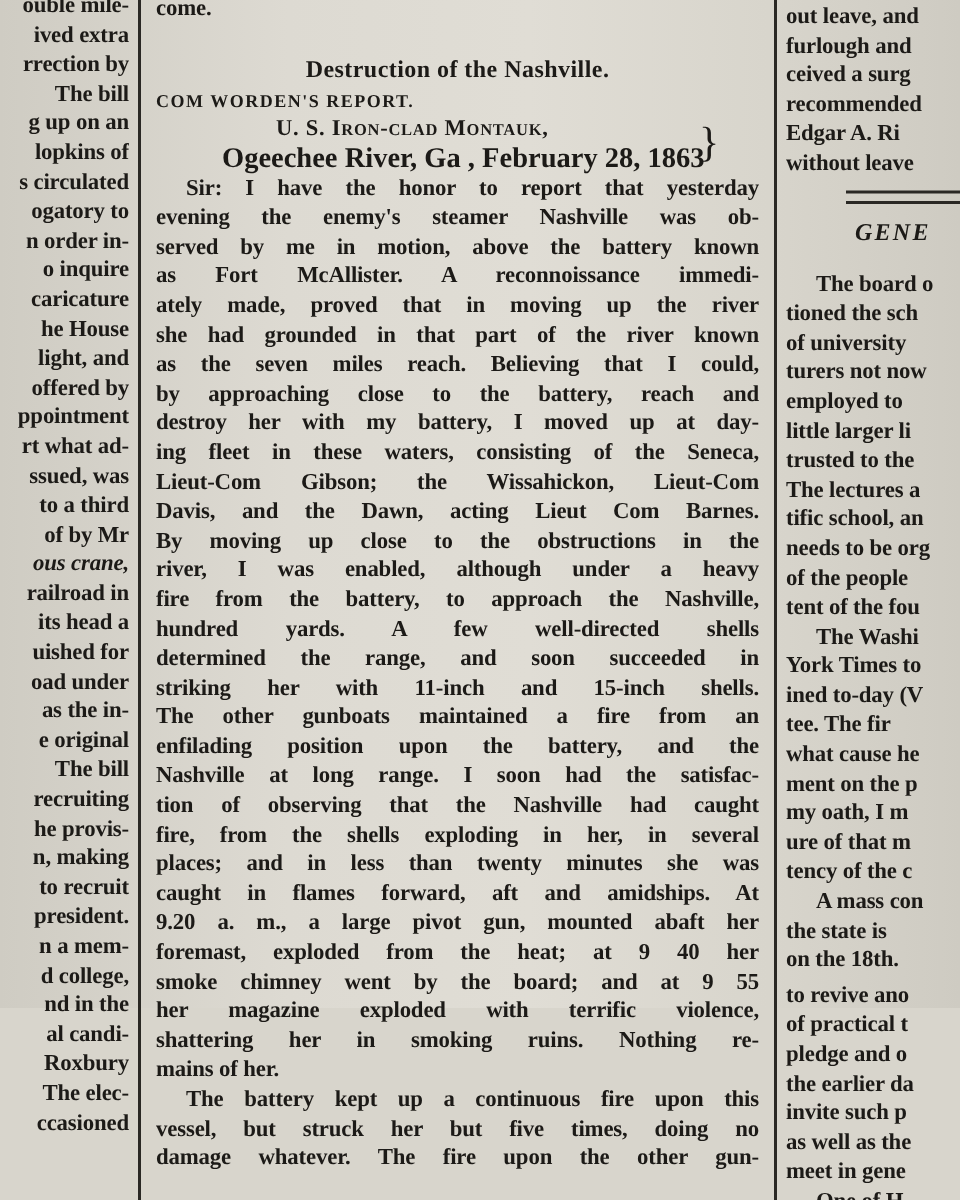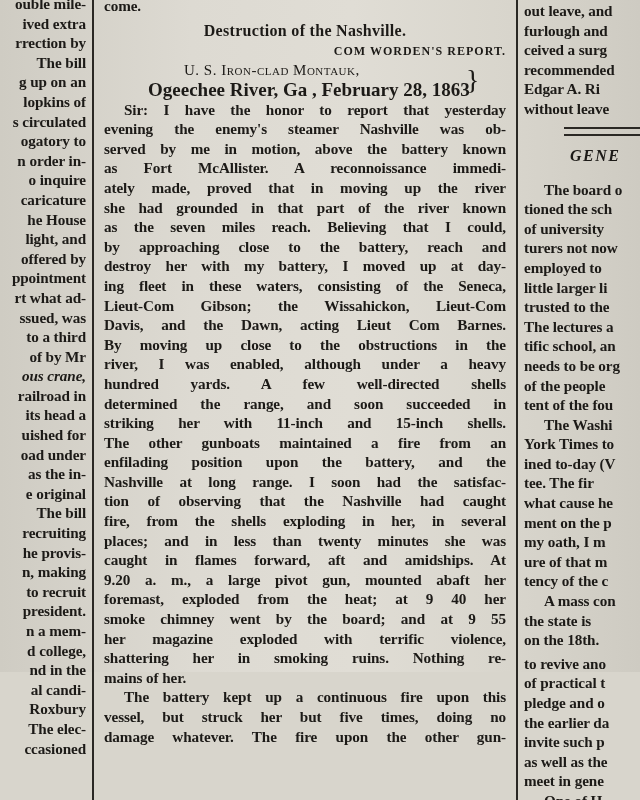--- a/index.html
+++ b/index.html
@@ -20,22 +20,22 @@
     font-size:15.2px;line-height:19.6px;letter-spacing:-0.1px;
     font-weight:bold;
   }
   .left .line{text-align:right;}
   .just{text-align:justify;text-align-last:justify;}
   .indent{padding-left:20px;}
   .title{
     font-size:16px;font-weight:bold;letter-spacing:0.3px;
     line-height:22px;text-align:center;
   }
-  .sub{font-size:12px;letter-spacing:1px;font-weight:bold;text-align:right;line-height:18px;}
-  .caps{font-variant:small-caps;font-weight:normal;font-size:15px;letter-spacing:0.5px;}
+  .sub{font-size:12px;letter-spacing:1px;font-weight:bold;text-align:left;line-height:18px;}
+  .caps{font-variant:small-caps;font-weight:bold;font-size:15px;letter-spacing:0.5px;}
   .brace{position:absolute;font-size:28px;font-weight:normal;line-height:40px;}
   .double-rule{height:5px;border-top:2px solid #2a2824;border-bottom:2px solid #2a2824;margin:8px 0 8px 40px;}
   .ital{font-style:italic;}
   .hdr-ital{font-style:italic;font-weight:bold;font-size:16px;letter-spacing:1.5px;padding-left:46px;line-height:24px;}
 </style>
 </head>
 <body>
 
 <div class="page">
 
@@ -81,41 +81,42 @@
     <span class="line">al candi-</span>
     <span class="line">Roxbury</span>
     <span class="line">The elec-</span>
     <span class="line">ccasioned</span>
     <div style="height:44px;"></div>
 
   </div>
 
   <div class="col" style="left:104px;width:402px;top:-4px;">
     <span class="line" style="text-align:left;">come.</span>
-    <div class="title" style="margin-top:4px;">Destruction of the Nashville.</div>
+    <div class="title" style="margin-top:20px;">Destruction of the Nashville.</div>
     <div class="sub">COM WORDEN'S REPORT.</div>
     <div style="position:relative;">
       <div class="caps" style="padding-left:80px;line-height:20px;">U. S. Iron-clad Montauk,</div>
       <div style="padding-left:44px;font-weight:bold;font-size:19px;line-height:20px;">Ogeechee River, Ga , February 28, 1863</div>
       <span class="brace" style="left:362px;top:0;">}</span>
     </div>
     <span class="line just indent">Sir: I have the honor to report that yesterday</span>
     <span class="line just">evening the enemy's steamer Nashville was ob-</span>
     <span class="line just">served by me in motion, above the battery known</span>
     <span class="line just">as Fort McAllister. A reconnoissance immedi-</span>
     <span class="line just">ately made, proved that in moving up the river</span>
     <span class="line just">she had grounded in that part of the river known</span>
     <span class="line just">as the seven miles reach. Believing that I could,</span>
     <span class="line just">by approaching close to the battery, reach and</span>
     <span class="line just">destroy her with my battery, I moved up at day-</span>
     <span class="line just">ing fleet in these waters, consisting of the Seneca,</span>
     <span class="line just">Lieut-Com Gibson; the Wissahickon, Lieut-Com</span>
     <span class="line just">Davis, and the Dawn, acting Lieut Com Barnes.</span>
     <span class="line just">By moving up close to the obstructions in the</span>
     <span class="line just">river, I was enabled, although under a heavy</span>
+    <span class="line just">fire from the battery, to approach the Nashville,</span>
     <span class="line just">hundred yards. A few well-directed shells</span>
     <span class="line just">determined the range, and soon succeeded in</span>
     <span class="line just">striking her with 11-inch and 15-inch shells.</span>
     <span class="line just">The other gunboats maintained a fire from an</span>
     <span class="line just">enfilading position upon the battery, and the</span>
     <span class="line just">Nashville at long range. I soon had the satisfac-</span>
     <span class="line just">tion of observing that the Nashville had caught</span>
     <span class="line just">fire, from the shells exploding in her, in several</span>
     <span class="line just">places; and in less than twenty minutes she was</span>
     <span class="line just">caught in flames forward, aft and amidships. At</span>

